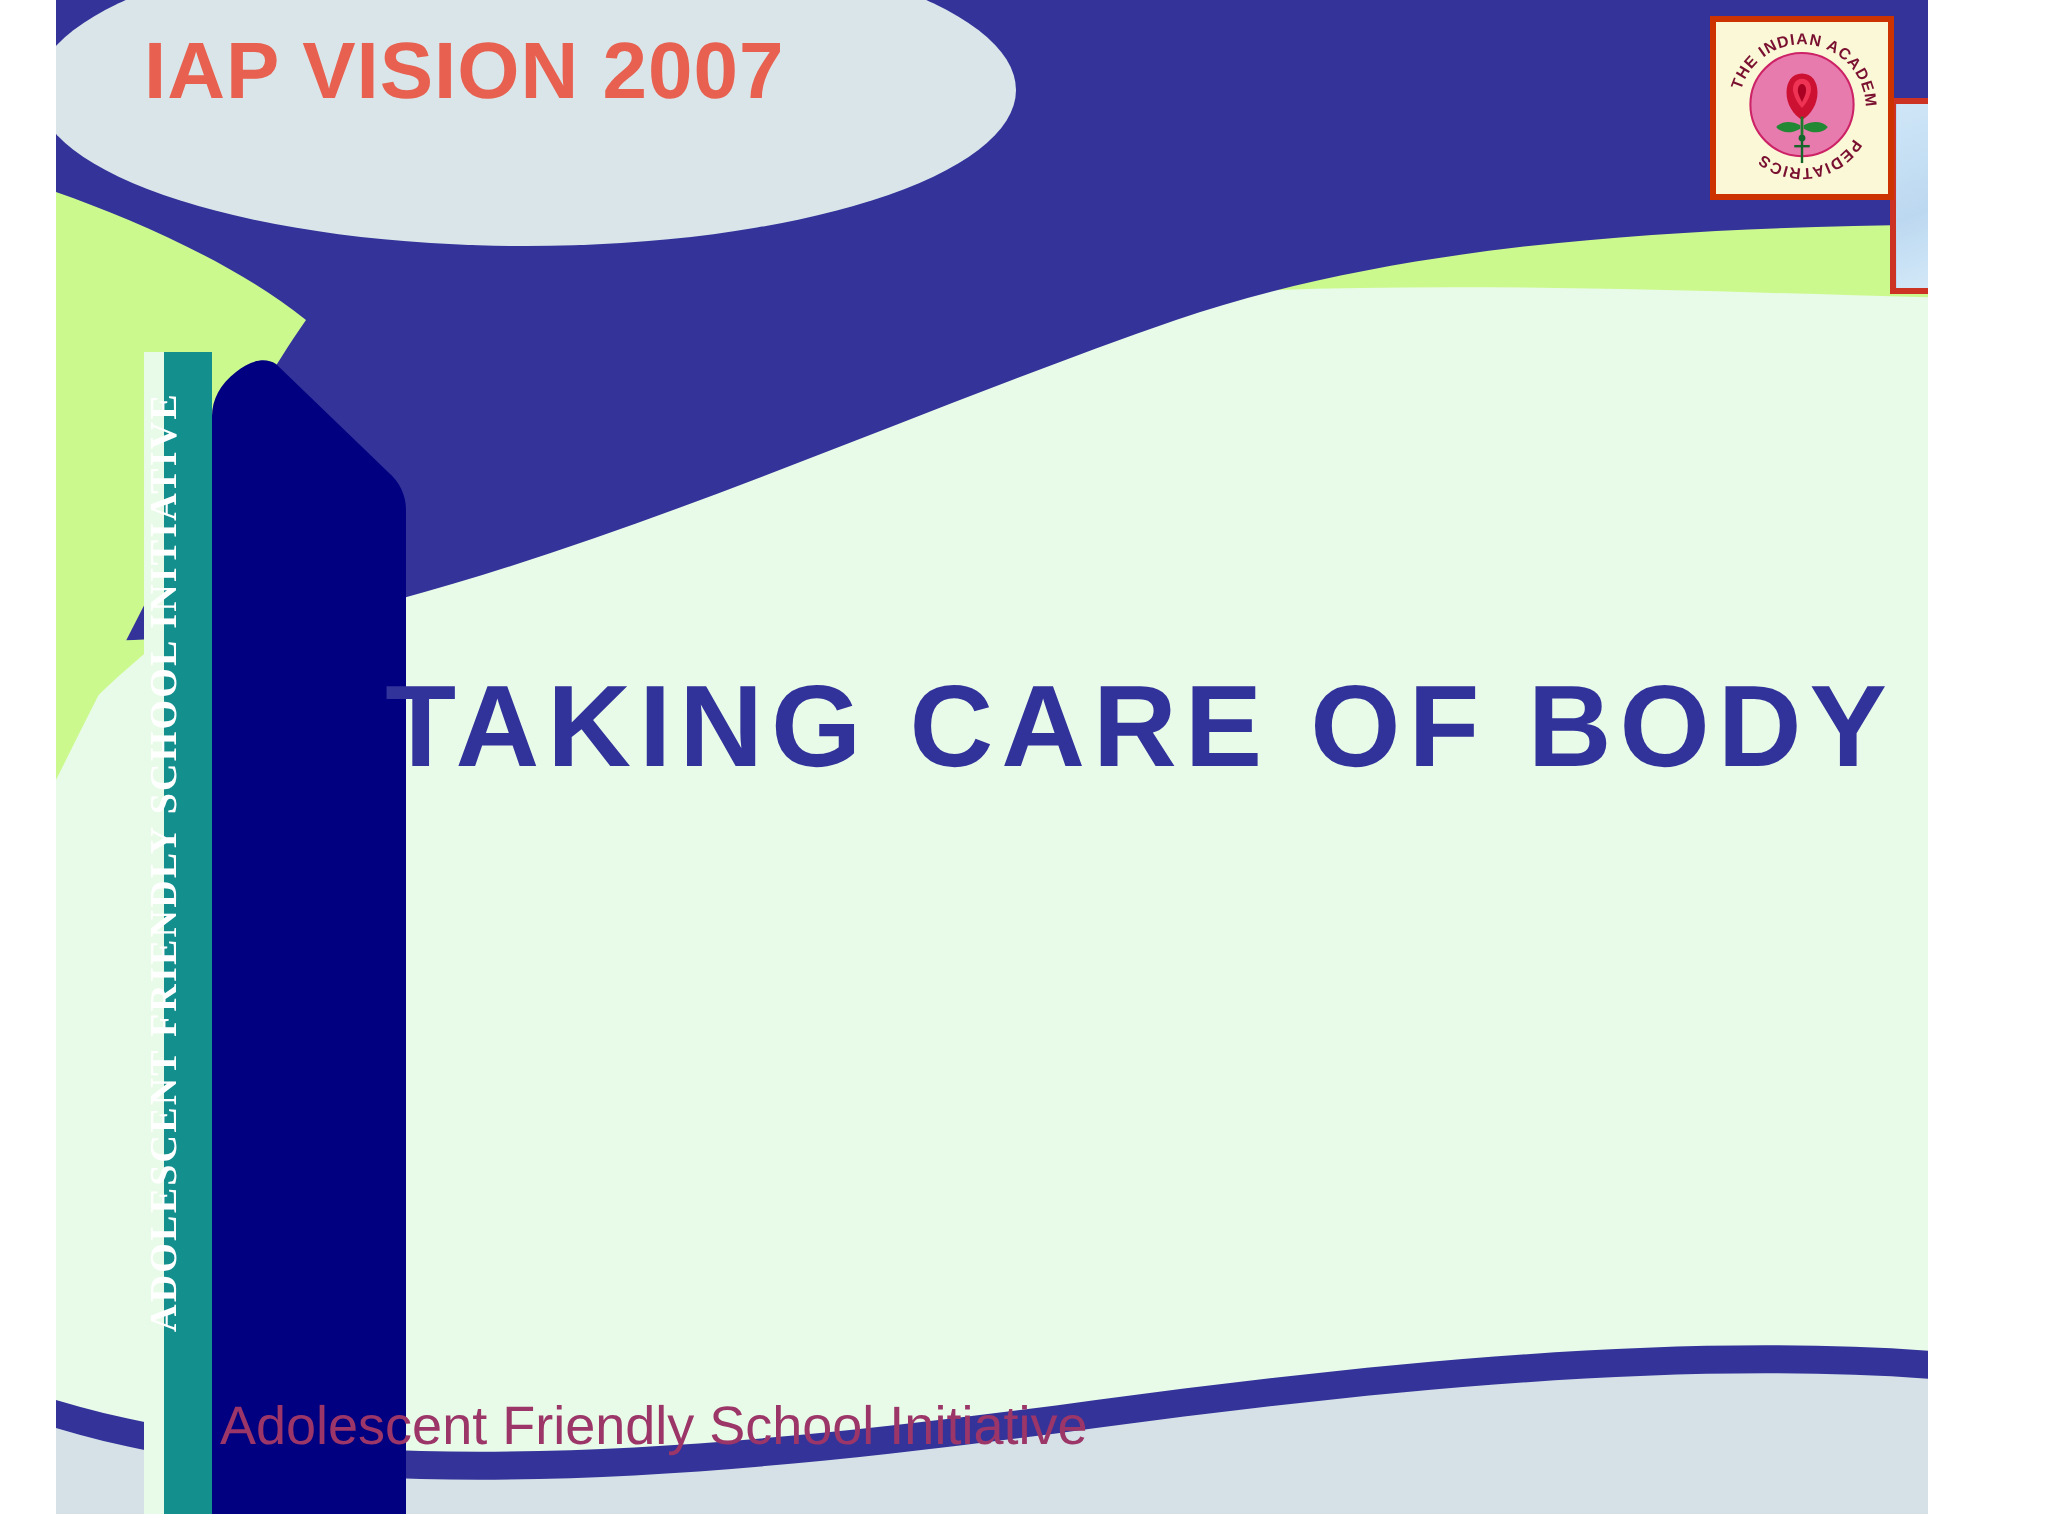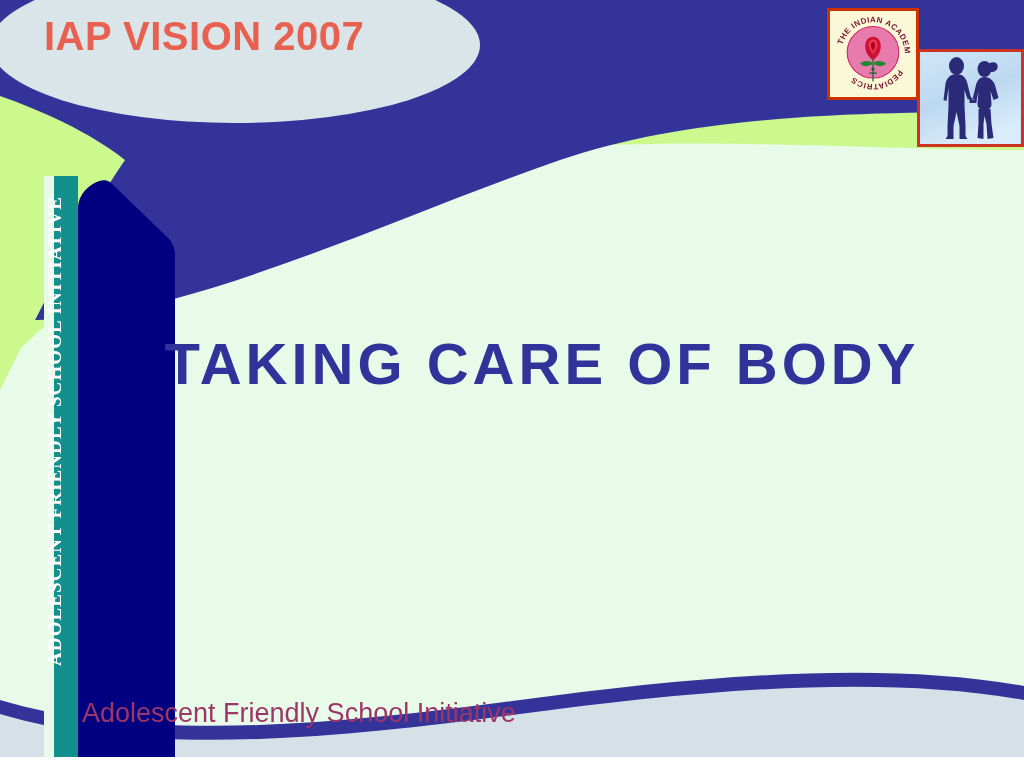--- a/index.html
+++ b/index.html
@@ -7,24 +7,25 @@
     margin: 0;
     padding: 0;
     background: #ffffff;
   }
   body {
     font-family: "Liberation Sans", sans-serif;
   }
 
   #slide {
     position: relative;
-    width: 1024px;
+    width: 936px;
     height: 768px;
     overflow: hidden;
     background: #e8fbe8;
+    margin-left: 28px;
   }
 
   
   #bg-art {
     position: absolute;
     left: 0; top: 0;
     width: 1024px;
     height: 768px;
   }
 

